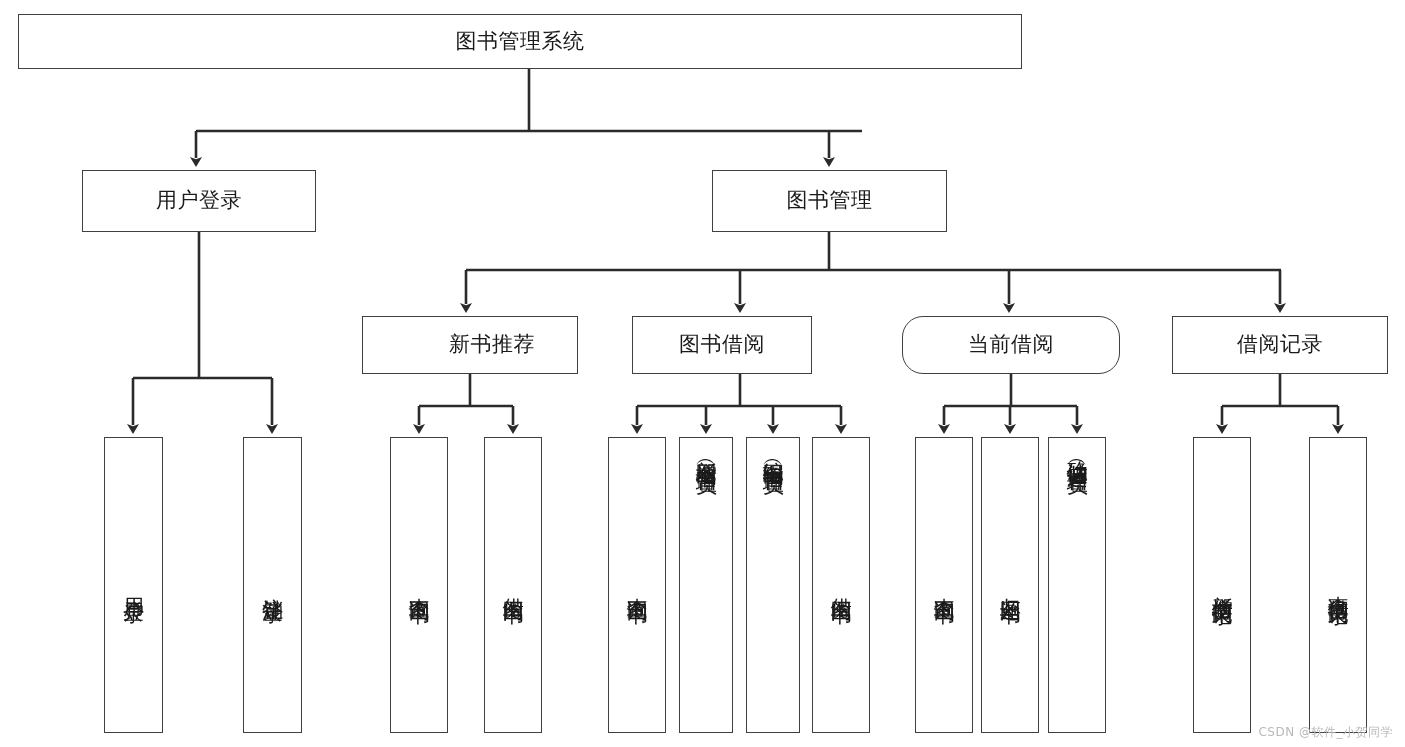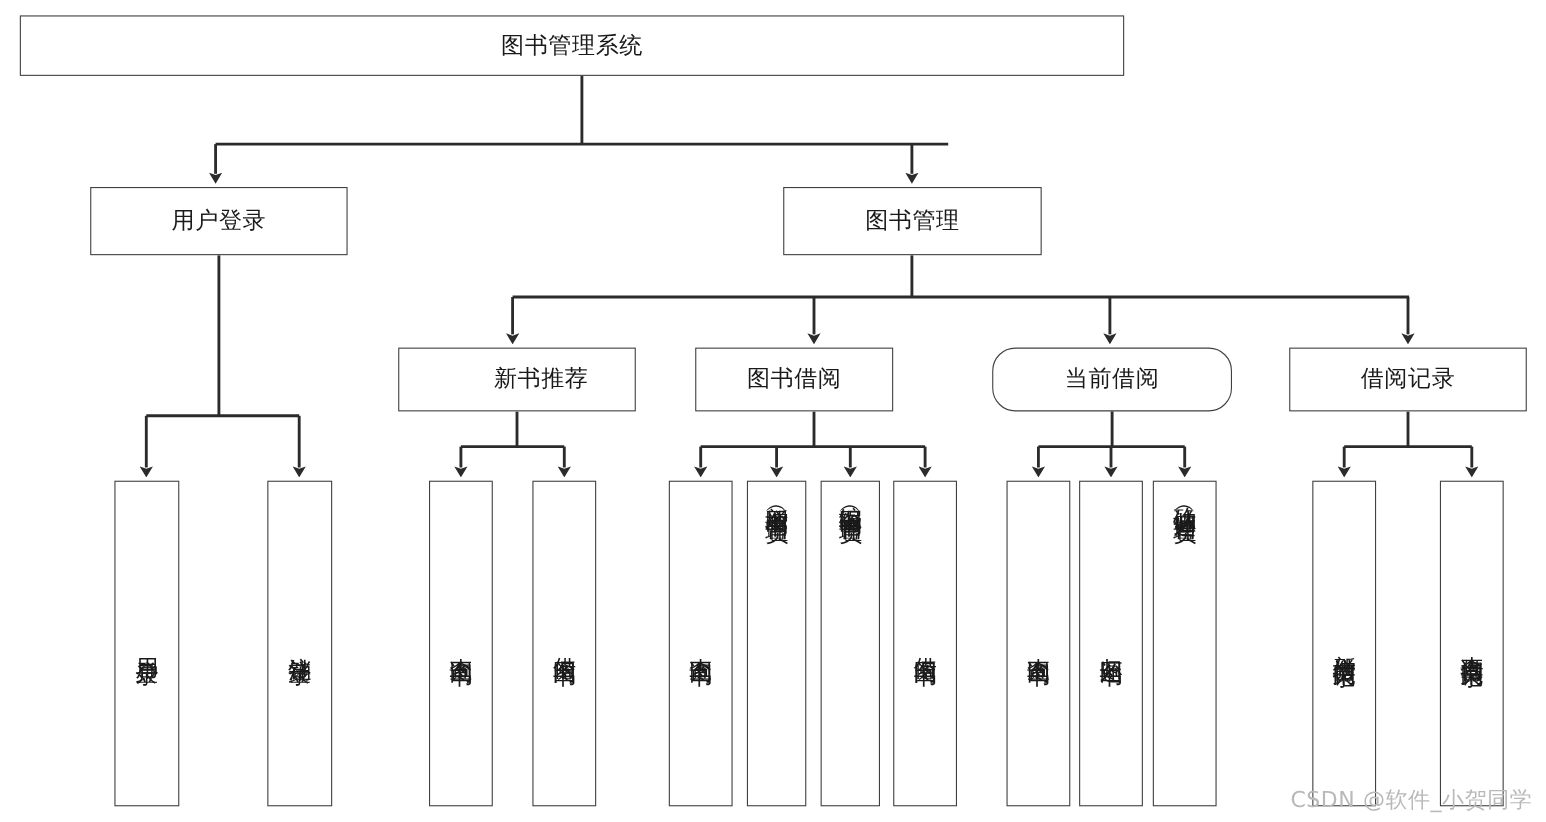--- a/index.html
+++ b/index.html
@@ -60,21 +60,21 @@
     padding-top: 6px;
   }
   .leaf-box.center-v {
     align-items: center;
     padding-top: 0;
   }
   .watermark {
     position: absolute;
     right: 12px;
     bottom: 6px;
-    font-size: 20px;
+    font-size: 12px;
     color: #b9b9b9;
     letter-spacing: 0.5px;
     white-space: nowrap;
     user-select: none;
     margin-left: 28px;
   }
 </style>
 </head>
 <body>
 

